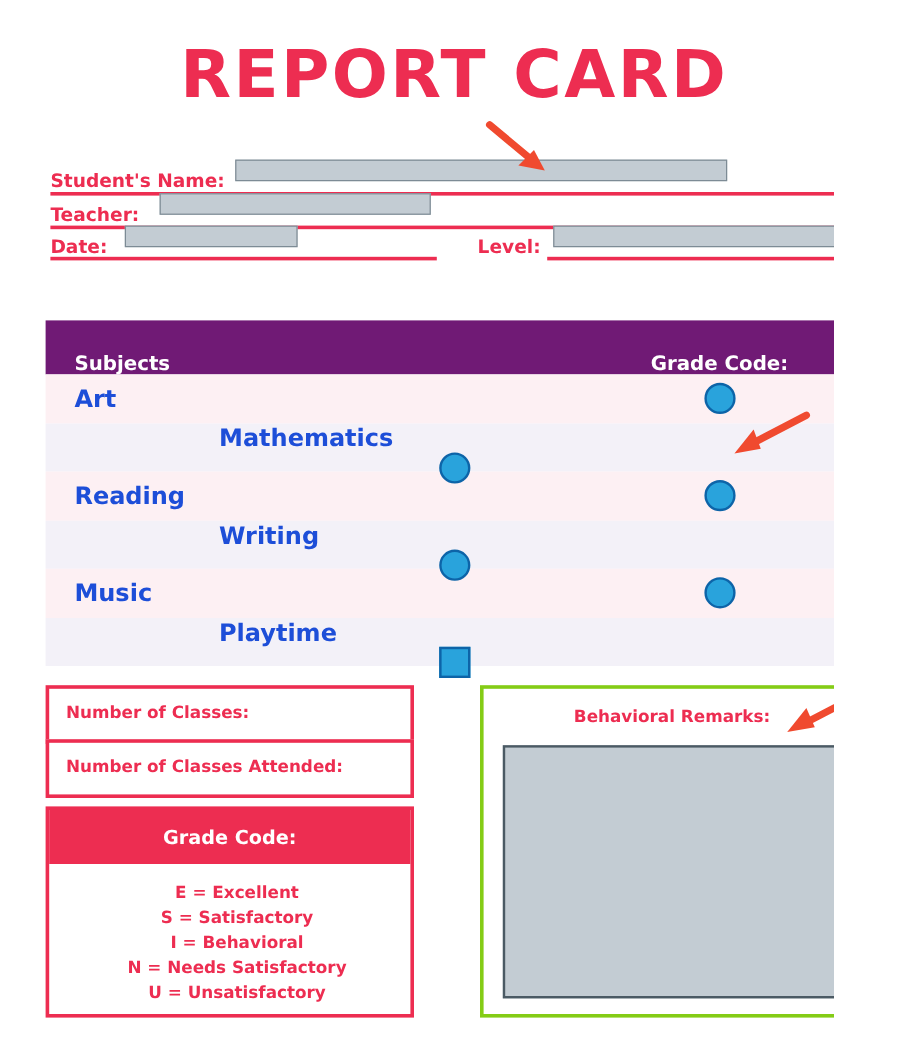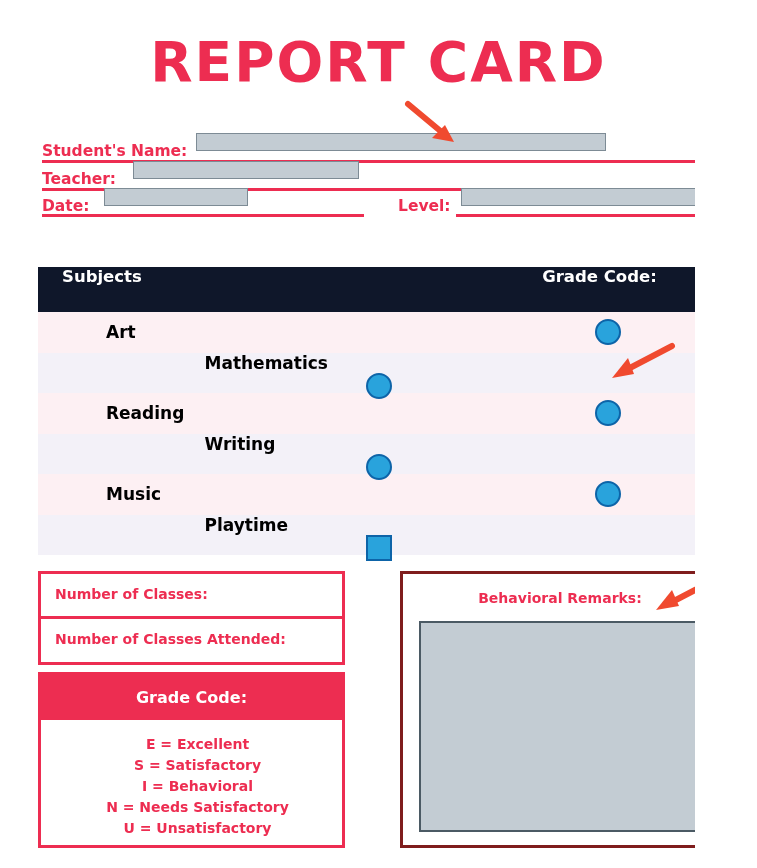--- a/index.html
+++ b/index.html
@@ -50,23 +50,23 @@
   }
 
   
   .table {
     position: absolute;
     left: 38px; top: 267px;
     width: 682px;
   }
   .t-head {
     display: flex;
-    background: #0f172a;
+    background: #701a75;
     height: 45px;
-    align-items: flex-start;
+    align-items: flex-end;
   }
   .t-head .c1 {
     width: 441px;
     padding-left: 24px;
     color: #ffffff;
     font-weight: bold;
     font-size: 16.5px;
     font-family: "DejaVu Sans", sans-serif;
   }
   .t-head .c2 {
@@ -80,25 +80,24 @@
   .t-row {
     display: flex;
     height: 40.5px;
     align-items: center;
   }
   .t-row.odd  { background: #fdf0f3; }
   .t-row.even { background: #f3f1f8; flex-direction: column; }
   .t-row .c1 {
     width: 441px;
     padding-left: 24px;
-    color: #000000;
-    font-size: 17px;
-    font-weight: bold;
-    font-family: "DejaVu Sans", sans-serif;
-    margin-left: 44px;
+    color: #1d4ed8;
+    font-size: 20px;
+    font-weight: bold;
+    font-family: "DejaVu Sans", sans-serif;
   }
   .t-row .c2 {
     width: 241px;
     height: 100%;
     display: flex;
     align-items: center;
     justify-content: center;
   }
   .circle-mark {
     width: 26px; height: 26px;
@@ -123,21 +122,21 @@
     font-size: 14px;
     font-weight: bold;
     font-family: "DejaVu Sans", sans-serif;
     padding: 12px 0 0 14px;
   }
 
   .remarks-box {
     position: absolute;
     left: 400px; top: 571px;
     width: 320px; height: 277px;
-    border: 3px solid #7f1d1d;
+    border: 3px solid #84cc16;
     background: #ffffff;
   }
   .remarks-title {
     text-align: center;
     color: #ed2d51;
     font-size: 14px;
     font-weight: bold;
     font-family: "DejaVu Sans", sans-serif;
     margin-top: 16px;
   }

